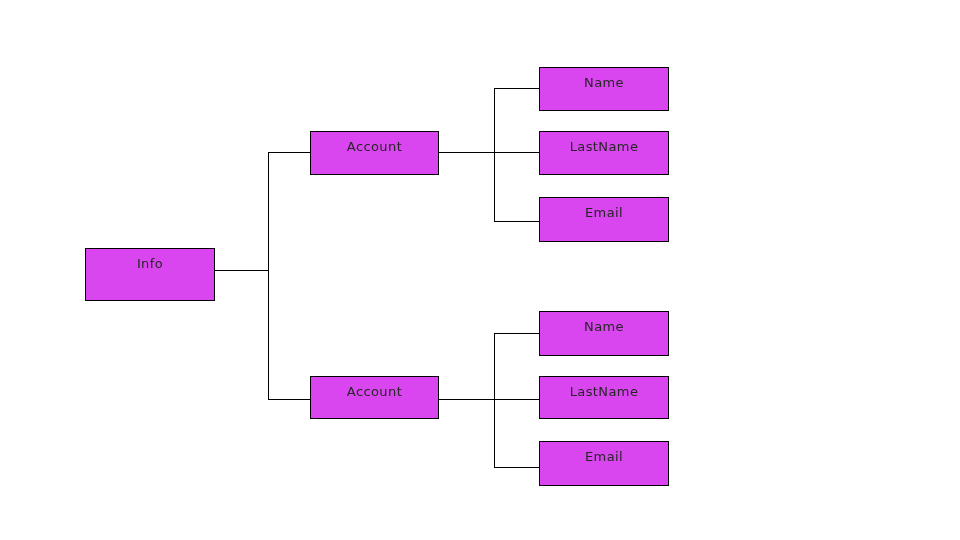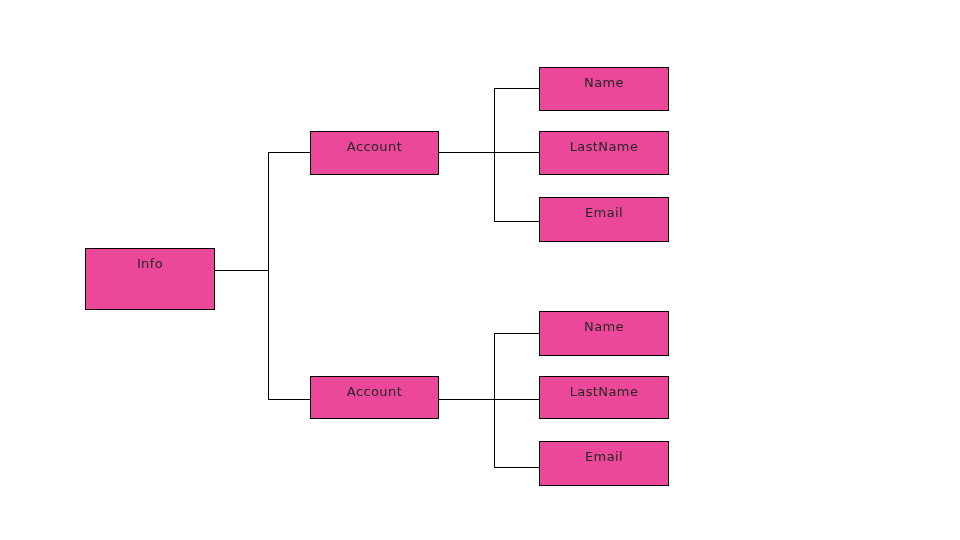--- a/index.html
+++ b/index.html
@@ -22,36 +22,36 @@
     width: 960px;
     height: 540px;
   }
   #connector-layer line {
     stroke-width: 1;
     shape-rendering: crispEdges;
   }
   .node {
     position: absolute;
     box-sizing: border-box;
-    background: #ec4899;
+    background: #d946ef;
     border: 1px solid #000000;
   }
   .node .label {
     display: block;
     padding-top: 7px;
     text-align: center;
     font-size: 13px;
     line-height: 16px;
     letter-spacing: 0.4px;
     color: #262626;
     white-space: nowrap;
     user-select: none;
   }
   
-  #node-info      { left: 85px;  top: 248px; width: 130px; height: 62px; }
+  #node-info      { left: 85px;  top: 248px; width: 130px; height: 53px; }
   #node-account1  { left: 310px; top: 131px; width: 129px; height: 44px; }
   #node-account2  { left: 310px; top: 376px; width: 129px; height: 43px; }
   #node-name1     { left: 539px; top: 67px;  width: 130px; height: 44px; }
   #node-lastname1 { left: 539px; top: 131px; width: 130px; height: 44px; }
   #node-email1    { left: 539px; top: 197px; width: 130px; height: 45px; }
   #node-name2     { left: 539px; top: 311px; width: 130px; height: 45px; }
   #node-lastname2 { left: 539px; top: 376px; width: 130px; height: 43px; }
   #node-email2    { left: 539px; top: 441px; width: 130px; height: 45px; }
 </style>
 </head>

